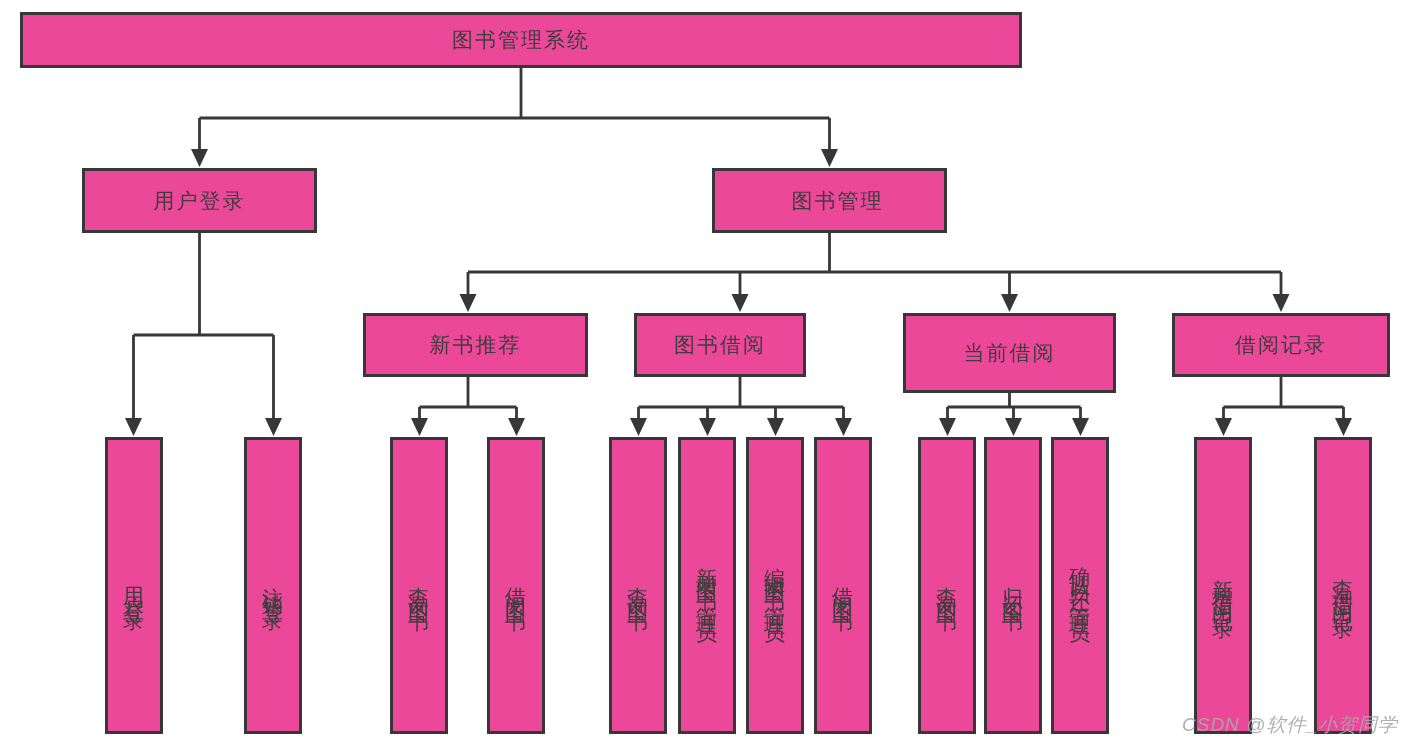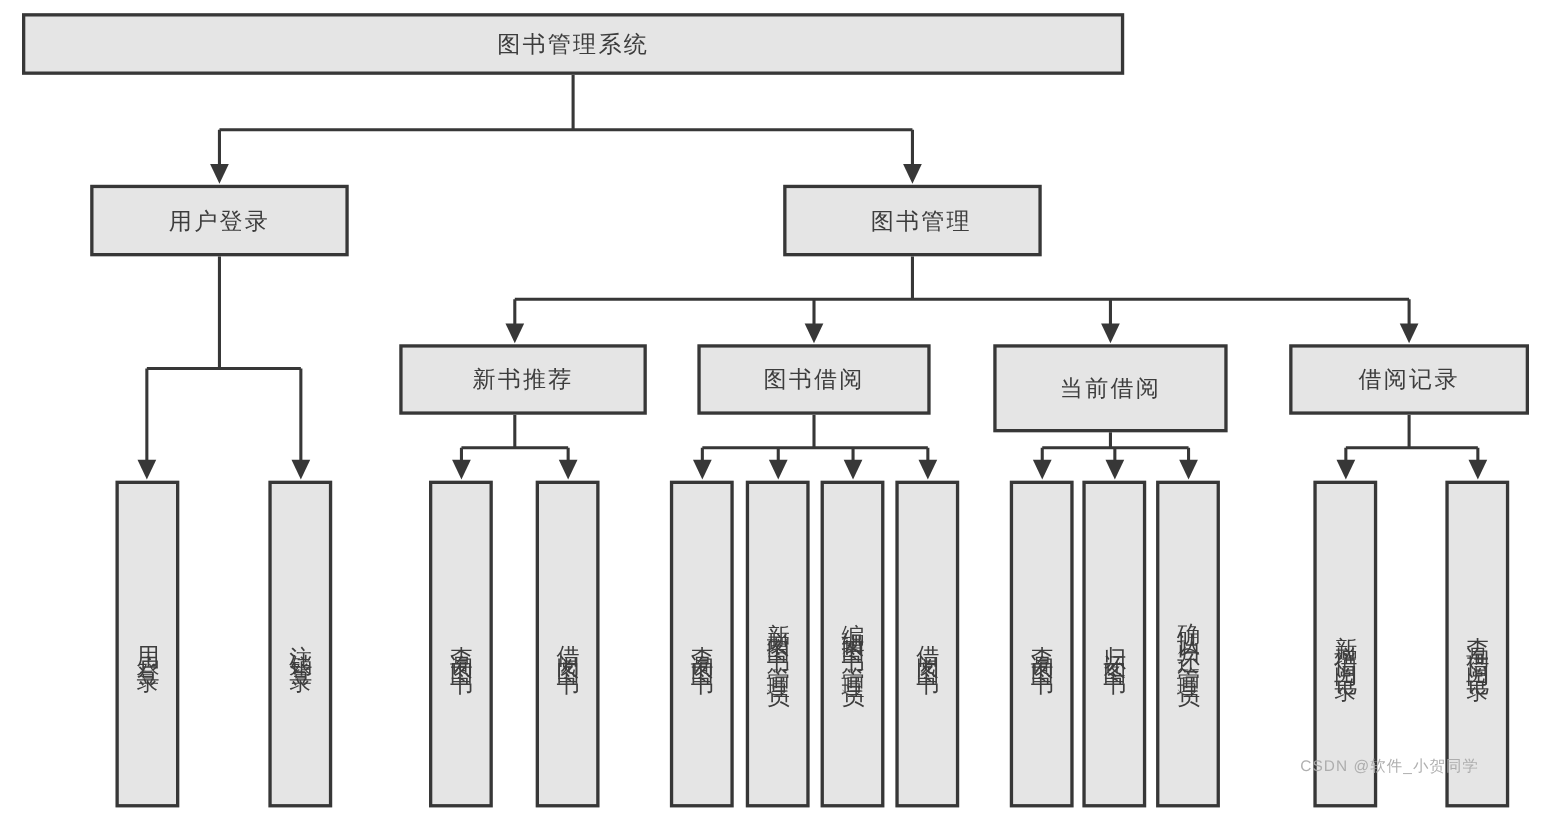--- a/index.html
+++ b/index.html
@@ -3,52 +3,53 @@
 <meta charset="utf-8">
 <style>
   html, body { margin: 0; padding: 0; background: #ffffff; }
   body {
     width: 1405px; height: 747px; position: relative; overflow: hidden;
     font-family: "Liberation Sans", "DejaVu Sans", sans-serif;
   }
   #canvas { position: absolute; inset: 0; width: 1405px; height: 747px; }
   svg.connectors { position: absolute; left: 0; top: 0; pointer-events: none; }
   .node {
-    position: absolute; box-sizing: border-box; background: #e5e5e5;
+    position: absolute; box-sizing: border-box; background: #ec4899;
     border: 3px solid #373737; color: #3d3d3d;
     display: flex; align-items: center; justify-content: center;
     z-index: 2;
   }
   .h-node { font-size: 21px; letter-spacing: 2px; white-space: nowrap; }
   .v-node { font-size: 21px; }
   .v-node .vtext {
     writing-mode: vertical-rl; text-orientation: mixed;
     letter-spacing: 8px; line-height: 1;
   }
   
   .n-root            { left: 20px;   top: 12px;  width: 1002px; height: 56px; }
   .n-user-login      { left: 82px;   top: 168px; width: 235px;  height: 65px; }
   .n-book-management { left: 712px;  top: 168px; width: 235px;  height: 65px; padding-left: 16px; }
   .n-new-book-rec    { left: 363px;  top: 313px; width: 225px;  height: 64px; }
-  .n-book-borrowing  { left: 634px;  top: 313px; width: 212px;  height: 64px; }
+  .n-book-borrowing  { left: 634px;  top: 313px; width: 172px;  height: 64px; }
   .n-current-borrow  { left: 903px;  top: 313px; width: 213px;  height: 80px; }
   .n-borrow-records  { left: 1172px; top: 313px; width: 218px;  height: 64px; }
   
   .leaf { top: 437px; width: 58px; height: 297px; }
   .l1  { left: 105px;  } .l2  { left: 244px;  }
   .l3  { left: 390px;  } .l4  { left: 487px;  }
   .l5  { left: 609px;  } .l6  { left: 678px;  }
   .l7  { left: 746px;  } .l8  { left: 814px;  }
   .l9  { left: 918px;  } .l10 { left: 984px;  }
   .l11 { left: 1051px; } .l12 { left: 1194px; }
   .l13 { left: 1314px; }
   .watermark {
-    position: absolute; left: 1182px; top: 688px; z-index: 5;
-    font-size: 14px; letter-spacing: 1px; color: rgba(168,168,168,0.92);
+    position: absolute; left: 1182px; top: 712px; z-index: 5;
+    font-size: 19px; letter-spacing: 1px; color: rgba(168,168,168,0.92);
     white-space: nowrap;
+    font-style: italic;
   }
   .connectors path { stroke: #373737; stroke-width: 2.8; fill: none; }
   .connectors polygon { fill: #373737; stroke: none; }
 </style>
 </head>
 <body>
 
 <div id="canvas">
 
   <svg class="connectors" width="1405" height="747" viewBox="0 0 1405 747" aria-hidden="true">

